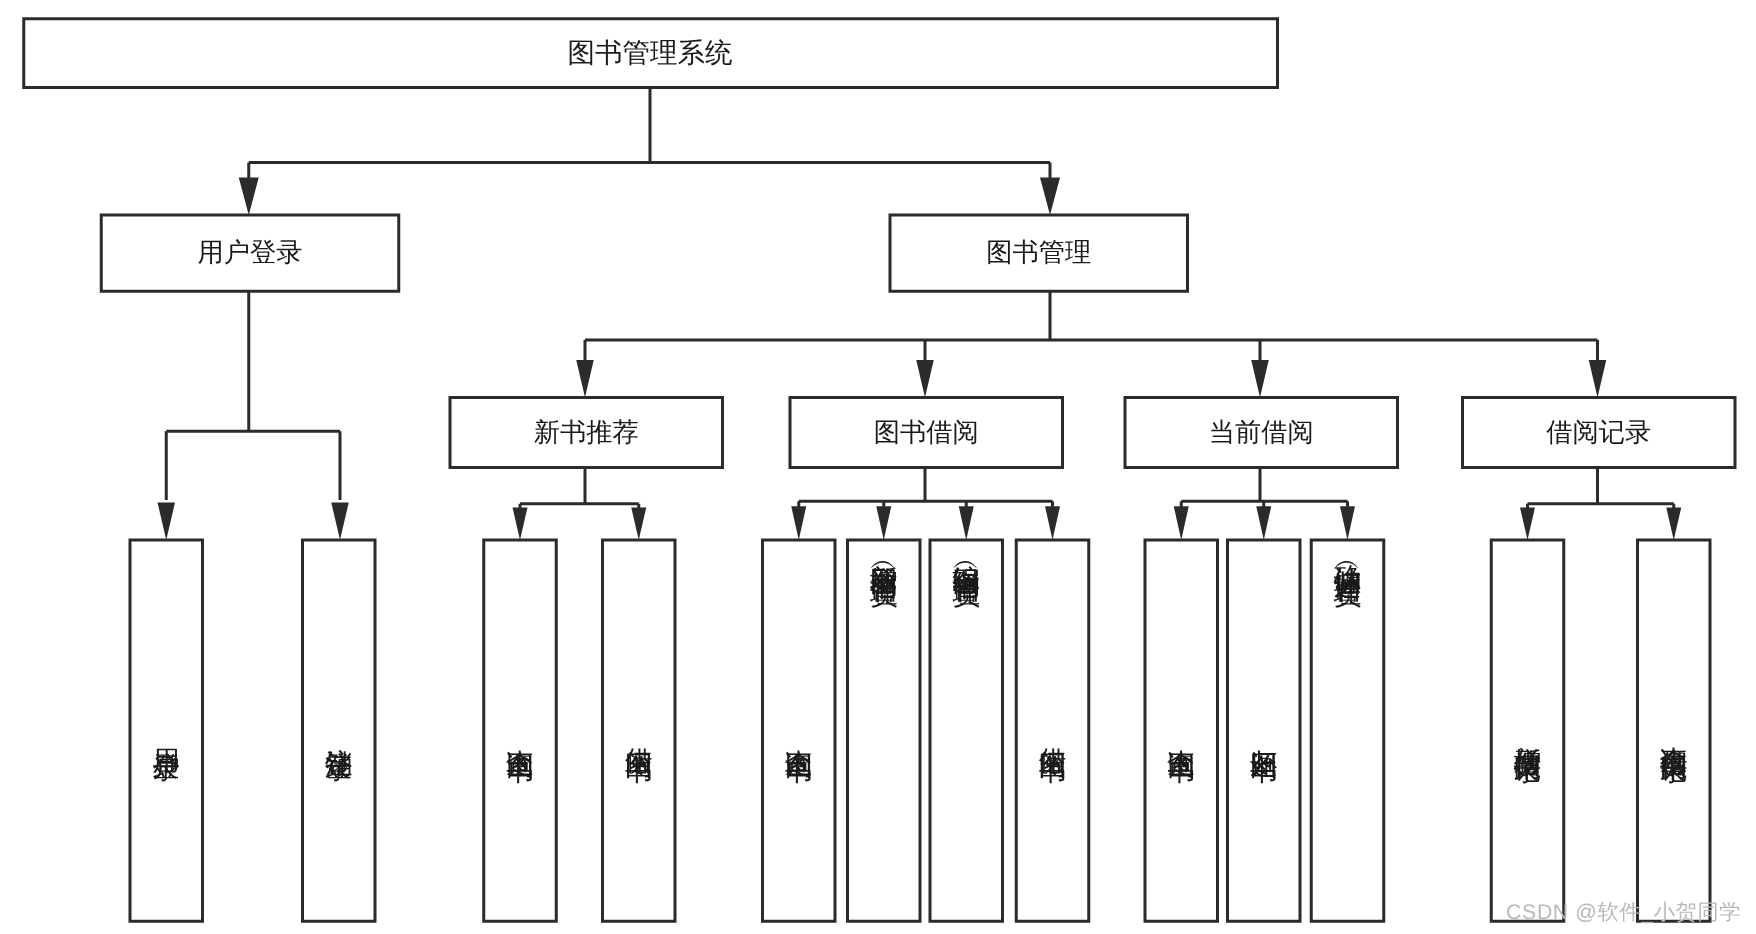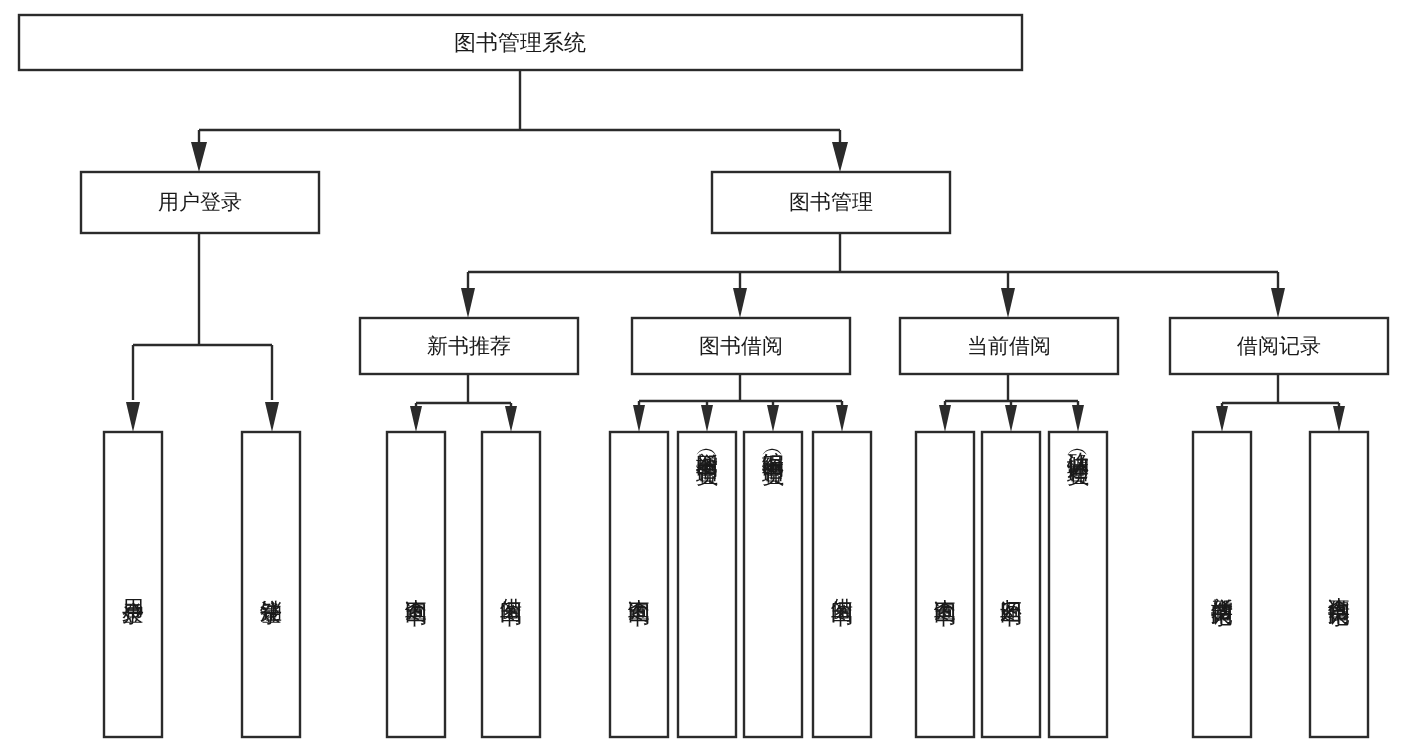--- a/index.html
+++ b/index.html
@@ -271,14 +271,15 @@
     <span class="leaf-label">确认归还（管理员）</span>
   </div>
 
   <div class="leaf-label-wrap" style="left:1193px; top:432px; width:58px; height:305px;">
     <span class="leaf-label">新增借阅记录</span>
   </div>
   <div class="leaf-label-wrap" style="left:1310px; top:432px; width:58px; height:305px;">
     <span class="leaf-label">查询借阅记录</span>
   </div>
 
+  <div class="watermark">CSDN @软件_小贺同学</div>
 
 </div>
 
 </body></html>

